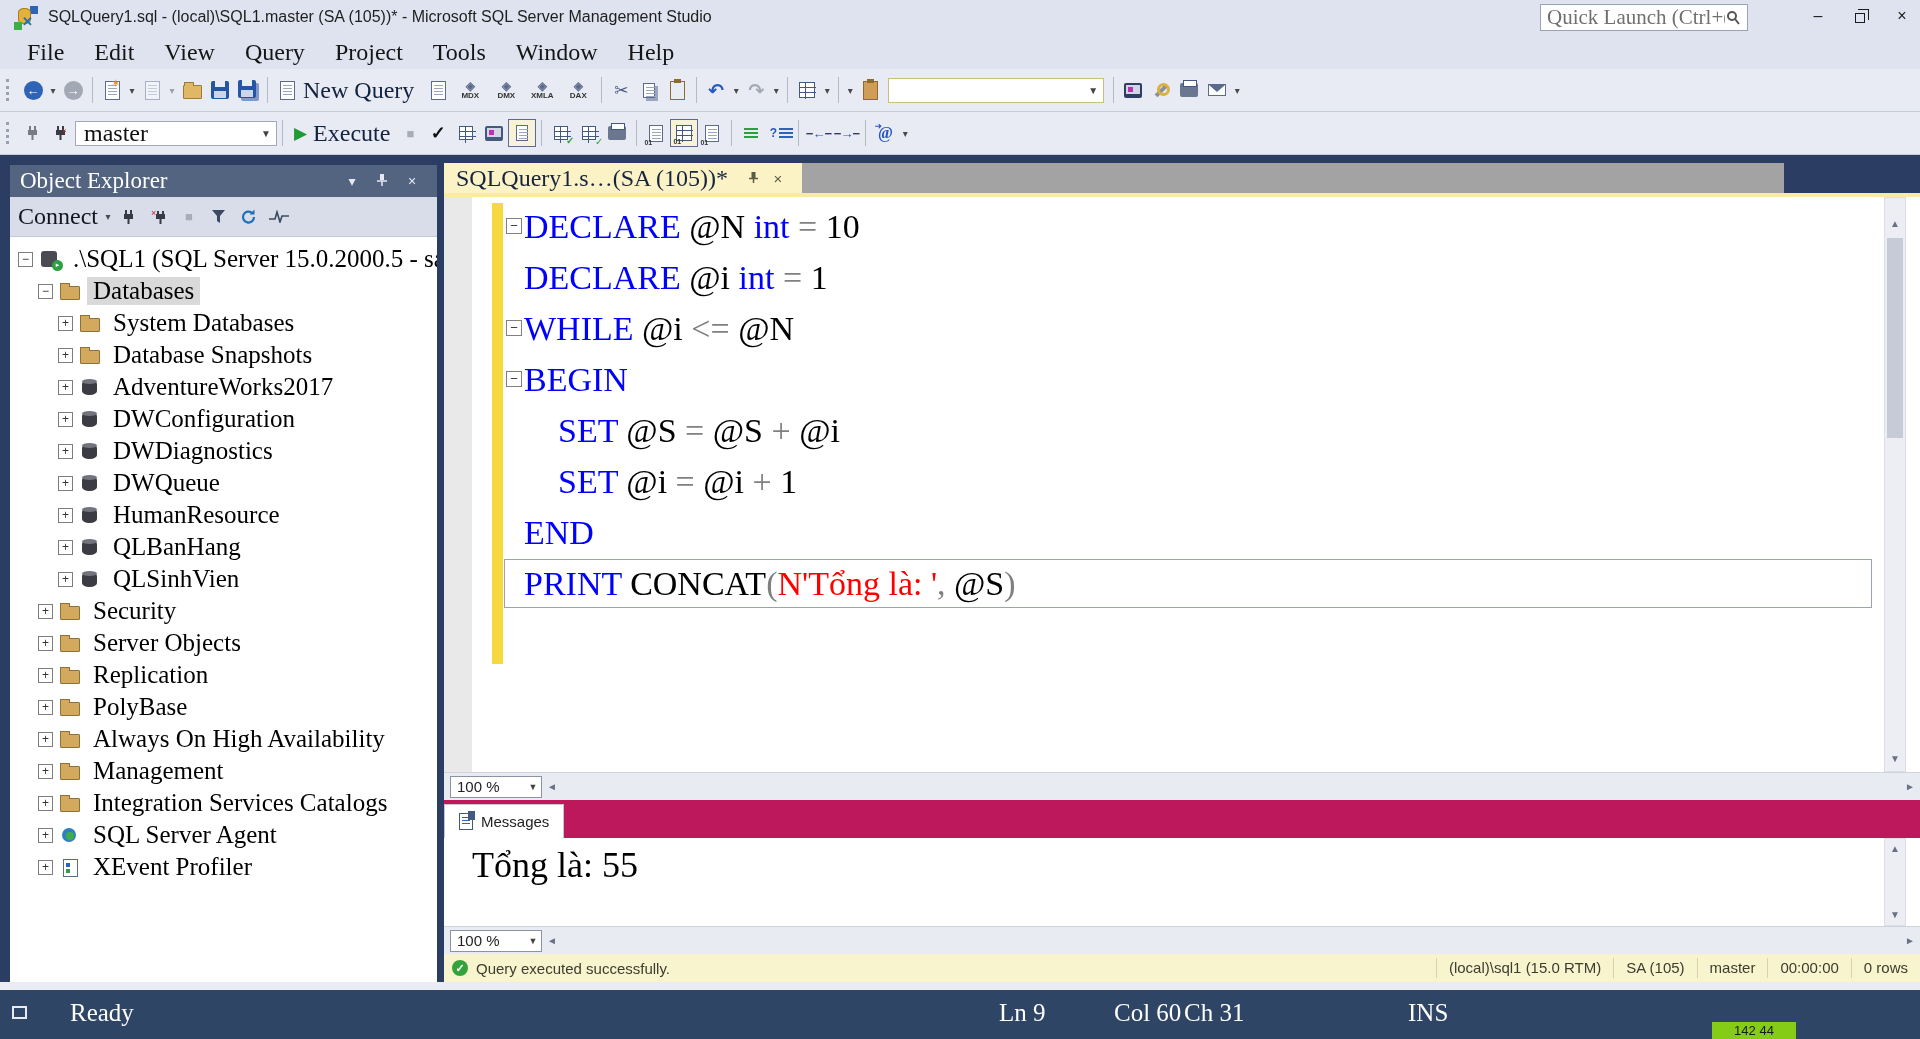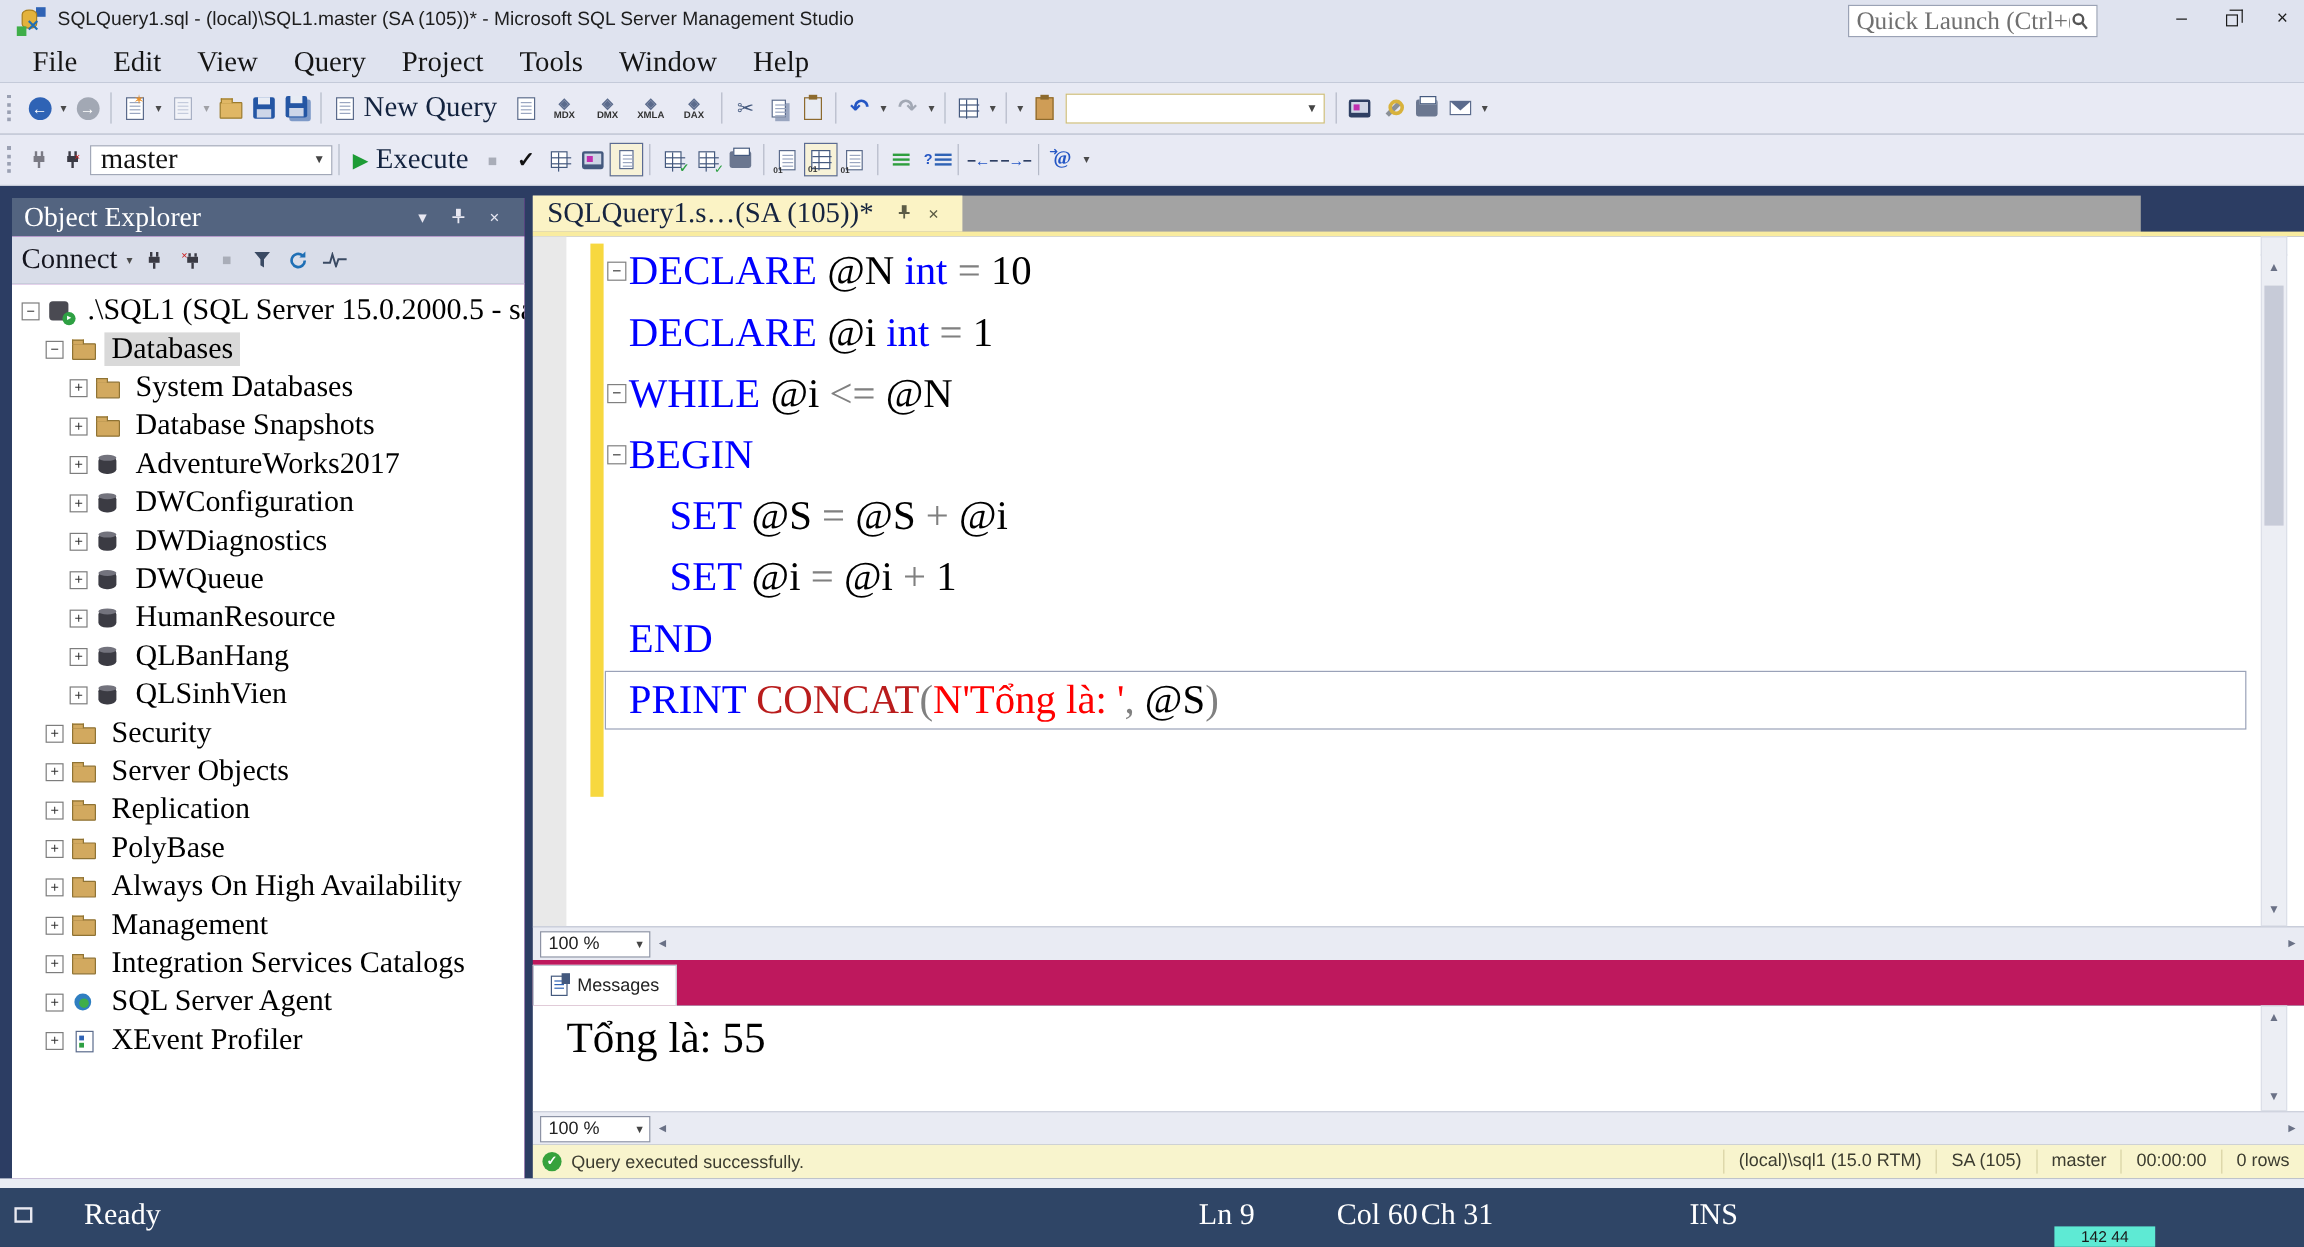--- a/index.html
+++ b/index.html
@@ -115,21 +115,21 @@
   #tabunderline { position:absolute; left:0; bottom:0; width:1476px; height:4px; background:#f9eca0; }
   #codearea { position:absolute; left:444px; top:197px; width:1476px; height:575px; background:#fff; overflow:hidden;}
   #indmargin { position:absolute; left:0; top:0; width:28px; height:575px; background:#e9e9e9; }
   #changebar { position:absolute; left:48px; top:6px; width:11px; height:461px; background:#f7d83f; }
   #codelines { position:absolute; left:0; top:4px; right:0; }
   .cline { height:51px; line-height:51px; position:relative; padding-left:80px; white-space:pre;
            font:34px/51px "Liberation Serif",serif; }
   .fold { position:absolute; left:62px; top:17px; width:16px; height:16px; border:1px solid #808080; background:#fff;
           font:13px/14px "Liberation Sans",sans-serif; text-align:center; color:#333; }
   .cur:after { content:''; position:absolute; left:60px; right:48px; top:1px; bottom:1px; border:1px solid #9aa2b8; }
-  .c-k{color:#0000ff;} .c-f{color:#b91c1c;} .c-s{color:#ff0000;} .c-o{color:#808080;} .c-p{color:#000;}
+  .c-k{color:#0000ff;} .c-f{color:#000000;} .c-s{color:#ff0000;} .c-o{color:#808080;} .c-p{color:#000;}
   .vscroll { position:absolute; right:14px; width:22px; background:#eceef4; border:1px solid #dcdfe8;}
   #vscroll-editor { top:0; height:575px; }
   .varrow { position:absolute; left:0; width:20px; height:20px; text-align:center; font:10px/20px "Liberation Sans",sans-serif; color:#6a7186;}
   .vthumb { position:absolute; left:2px; width:16px; background:#c7cbd8; }
   #splitgrip { position:absolute; right:14px; top:0px; width:22px; height:16px; background:#dfe3ef; border-bottom:1px solid #aab0c0;
                font:8px/16px "Liberation Sans",sans-serif; text-align:center; color:#55607a;}
 
   .hscrollrow { position:absolute; left:444px; width:1476px; height:28px; background:#e9ebf3; display:flex; align-items:center; border-top:1px solid #cfd3de;}
   #hscroll1 { top:772px; } #hscroll2 { top:926px; }
   .zoomcombo { width:92px; height:22px; background:#fff; border:1px solid #8d93a5; margin-left:6px;
@@ -157,21 +157,21 @@
                  text-align:center; margin:0 8px 0 8px; }
   #ybar .grow { flex:1; }
   #ybar .yseg { padding:0 12px; border-left:1px solid #d8d2a4; height:20px; line-height:20px; white-space:nowrap;}
 
   #gapstrip { position:absolute; left:0; top:982px; width:1920px; height:8px; background:#e9ecf4; }
 
   
   #statusbar { position:absolute; left:0; top:990px; width:1920px; height:49px; background:#2f4566; color:#fff; }
   #statusbar .sic { position:absolute; left:12px; top:16px; width:15px; height:13px; border:2px solid #e8e8f0;}
   .sbtext { position:absolute; top:9px; font:25px "Liberation Serif",serif; color:#fff; white-space:nowrap;margin-left:32px;}
-  #corner-frag { position:absolute; left:1712px; top:1022px; width:84px; height:17px; background:#5eead4; color:#1a1a1a;
+  #corner-frag { position:absolute; left:1712px; top:1022px; width:84px; height:17px; background:#84cc16; color:#1a1a1a;
                  font:13px/17px "Liberation Sans",sans-serif; text-align:center; overflow:hidden;}
 </style>
 </head>
 <body>
 
 <div id="titlebar">
   <div id="appicon">
     <span class="ar1"></span>
       <span class="cyl"></span>
       <span class="ar2"></span>

